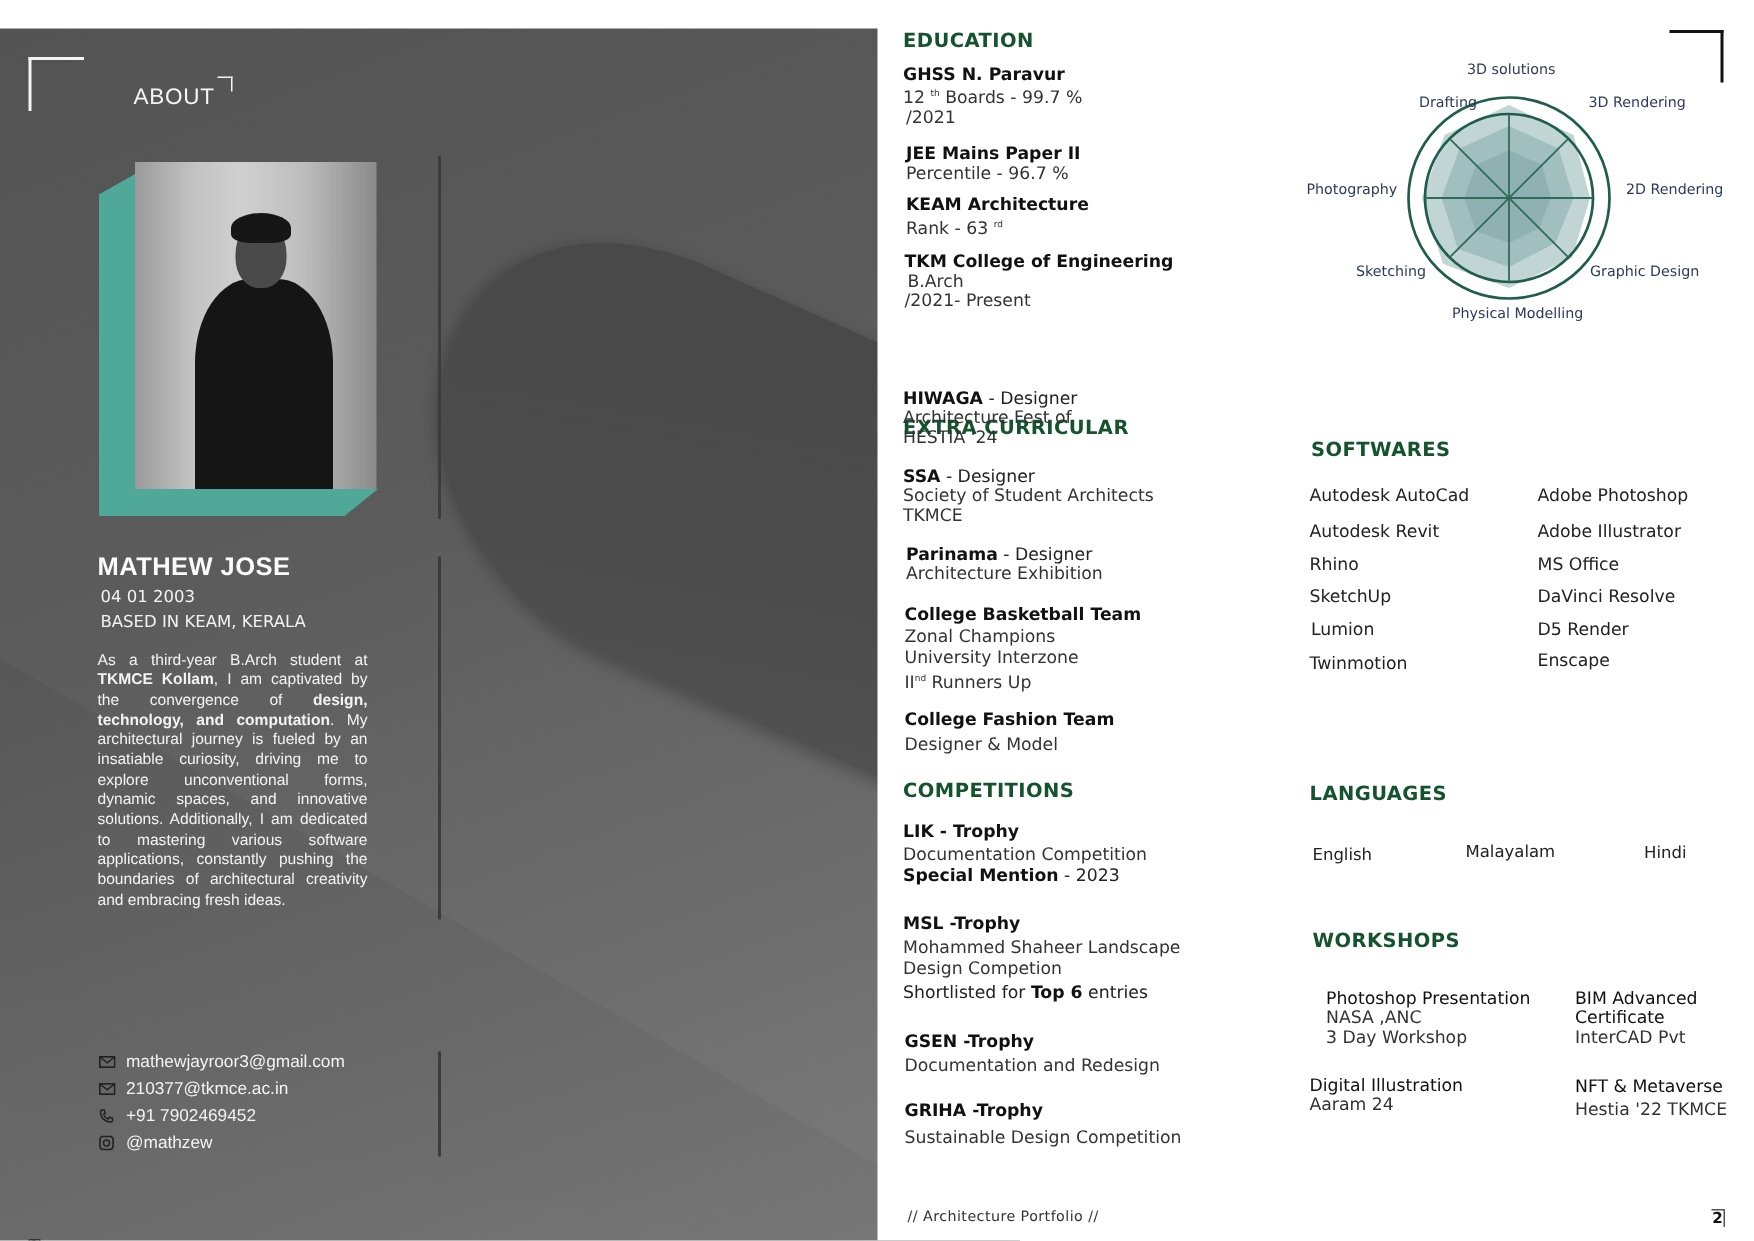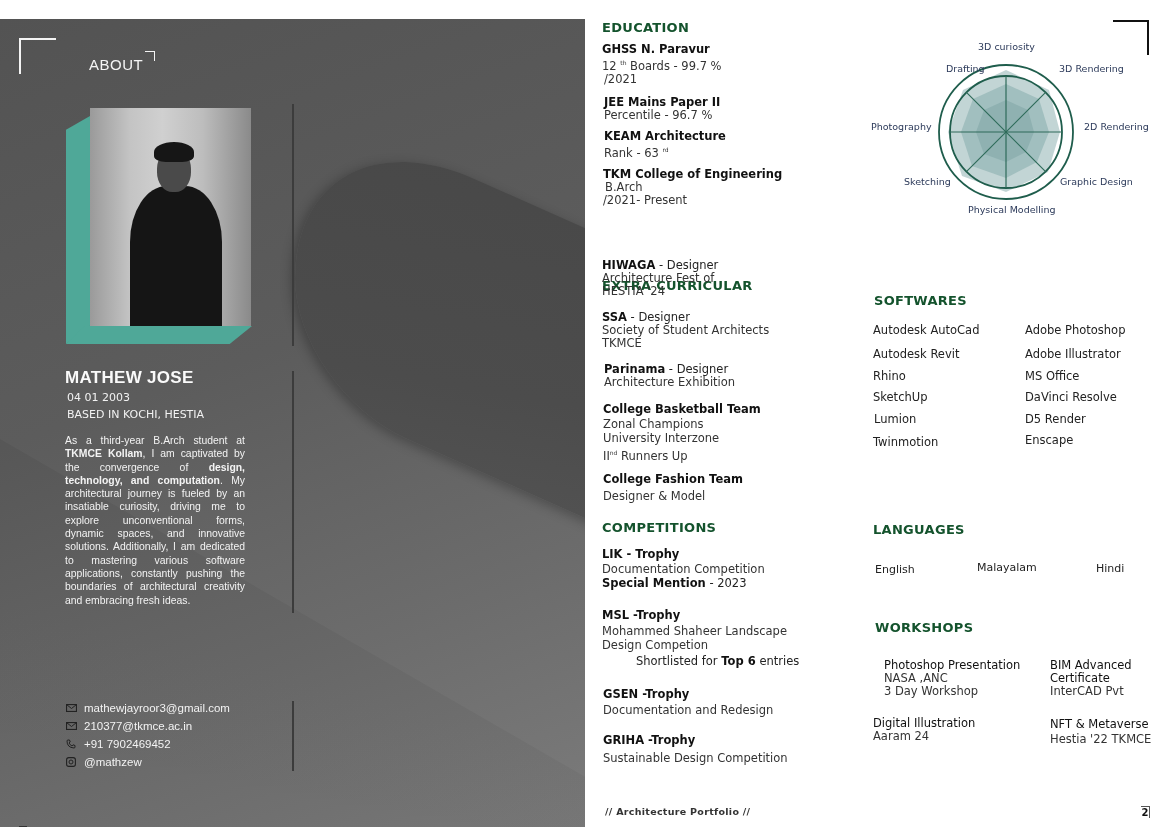--- a/index.html
+++ b/index.html
@@ -65,21 +65,21 @@
   .blk .s { color: #333; }
   .sup { font-size: 6px; vertical-align: super; }
   .corner-tr { position: absolute; left: 1113px; top: 20px; width: 36px; height: 35px; border-top: 2px solid #111; border-right: 2px solid #111; }
 
   .radar { position: absolute; left: 866px; top: 36px; width: 270px; height: 184px; }
   .radar .lbl { position: absolute; font-size: 9.5px; color: #2c3a5a; white-space: nowrap; }
 
   .sw { position: absolute; font-size: 11.5px; color: #222; }
   .lang { position: absolute; font-size: 11px; color: #222; }
 
-  .footer-text { position: absolute; left: 605px; top: 806px; font-size: 9.5px; color: #333; letter-spacing: 0.3px; font-weight: bold; }
+  .footer-text { position: absolute; left: 605px; top: 806px; font-size: 9.5px; color: #333; letter-spacing: 0.3px; }
   .pg2 { position: absolute; left: 1141px; top: 806px; width: 9px; height: 12px; border-top: 1px solid #555; border-right: 1px solid #555; font-size: 10px; font-weight: bold; color: #111; text-align: center; line-height: 12px; }
 </style>
 </head>
 <body>
 
 <div class="left">
   <div class="swoosh2"></div>
   <div class="swoosh"></div>
 
   <div class="corner-tl"></div>
@@ -96,21 +96,21 @@
       <div class="hair"></div>
     </div>
   </div>
 
   <div class="vline" style="top:85px;height:242px;"></div>
   <div class="vline" style="top:352px;height:242px;"></div>
   <div class="vline" style="top:682px;height:70px;"></div>
 
   <div class="name">MATHEW JOSE</div>
   <div class="dob">04  01  2003</div>
-  <div class="based"><span>BASED IN </span><span>KOCHI, HESTIA</span></div>
+  <div class="based"><span>BASED IN </span><span>KEAM, KERALA</span></div>
 
   <div class="bio"><span>As a third-year B.Arch student at </span><b>TKMCE Kollam</b><span>, I am captivated by the convergence of </span><b>design, technology, and computation</b><span>. My architectural journey is fueled by an insatiable curiosity, driving me to explore unconventional forms, dynamic spaces, and innovative solutions. Additionally, I am dedicated to mastering various software applications, constantly pushing the boundaries of architectural creativity and embracing fresh ideas.</span></div>
 
   <div class="contacts">
     <div class="contact">
       <span class="ic">
           <svg width="11" height="8" viewBox="0 0 11 8">
             <rect x="0.5" y="0.5" width="10" height="7" fill="none" stroke="#222" stroke-width="1.2"></rect>
             <path d="M0.5 0.5 L5.5 4.5 L10.5 0.5" fill="none" stroke="#222" stroke-width="1"></path>
           </svg>
@@ -202,21 +202,21 @@
 <div class="h" style="left:602px;top:520px;">COMPETITIONS</div>
 <div class="blk" style="left:602px;top:547px;line-height:14.5px;">
   <div class="t">LIK - Trophy</div>
   <div class="s">Documentation Competition</div>
   <div><span class="t">Special Mention</span><span> - 2023</span></div>
 </div>
 <div class="blk" style="left:602px;top:608px;line-height:14px;">
   <div class="t">MSL -Trophy</div>
   <div class="s" style="padding-top:2px;">Mohammed Shaheer Landscape</div>
   <div class="s">Design Competion</div>
-  <div style="padding-top:2px;margin-left:34px;"><span>Shortlisted for </span><span class="t">Top 6</span><span> entries</span></div>
+  <div style="padding-top:2px;"><span>Shortlisted for </span><span class="t">Top 6</span><span> entries</span></div>
 </div>
 <div class="blk" style="left:603px;top:686px;line-height:16px;">
   <div class="t">GSEN -Trophy</div>
   <div class="s">Documentation and Redesign</div>
 </div>
 <div class="blk" style="left:603px;top:731px;line-height:18px;">
   <div class="t">GRIHA -Trophy</div>
   <div class="s">Sustainable Design Competition</div>
 </div>
 
@@ -227,21 +227,21 @@
       <polygon points="0,-48 33,-33 43,0 31,30 0,46 -34,34 -45,0 -33,-33" fill="#7aa3a3" fill-opacity="0.45"></polygon>
       <polygon points="0,-32 22,-22 28,0 20,20 0,30 -22,22 -30,0 -22,-22" fill="#6e9898" fill-opacity="0.35"></polygon>
       <circle r="67" fill="none" stroke="#1f5d4c" stroke-width="1.8"></circle>
       <circle r="56" fill="none" stroke="#1f5d4c" stroke-width="1.8"></circle>
       <line x1="0" y1="-56" x2="0" y2="56" stroke="#2e6b5a" stroke-width="1.2"></line>
       <line x1="-56" y1="0" x2="56" y2="0" stroke="#2e6b5a" stroke-width="1.2"></line>
       <line x1="-39.6" y1="-39.6" x2="39.6" y2="39.6" stroke="#2e6b5a" stroke-width="1.2"></line>
       <line x1="-39.6" y1="39.6" x2="39.6" y2="-39.6" stroke="#2e6b5a" stroke-width="1.2"></line>
     </g>
   </svg>
-  <div class="lbl" style="left:112px;top:5px;">3D curiosity</div>
+  <div class="lbl" style="left:112px;top:5px;">3D solutions</div>
   <div class="lbl" style="left:193px;top:27px;">3D Rendering</div>
   <div class="lbl" style="left:218px;top:85px;">2D Rendering</div>
   <div class="lbl" style="left:194px;top:140px;">Graphic Design</div>
   <div class="lbl" style="left:102px;top:168px;">Physical Modelling</div>
   <div class="lbl" style="left:38px;top:140px;">Sketching</div>
   <div class="lbl" style="left:5px;top:85px;">Photography</div>
   <div class="lbl" style="left:48px;top:27px;margin-left:32px;">Drafting</div>
 </div>
 
 <div class="h" style="left:874px;top:293px;text-align:right;">SOFTWARES</div>

